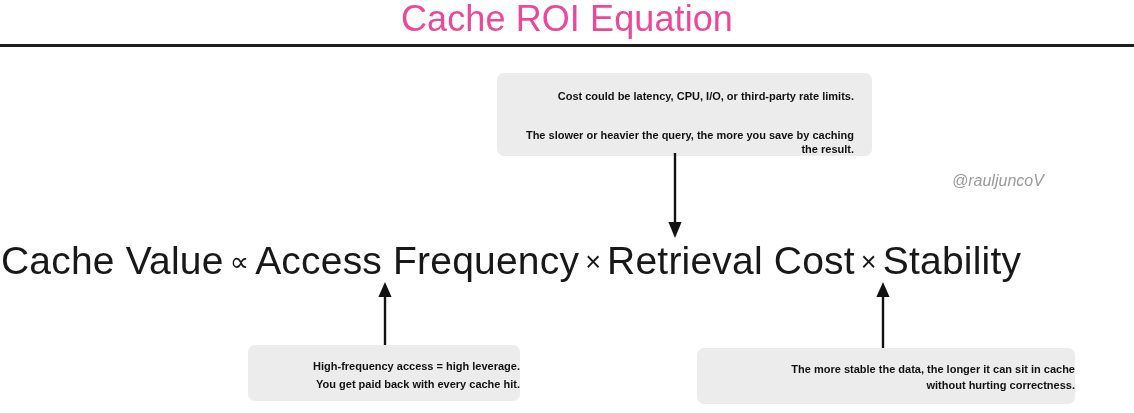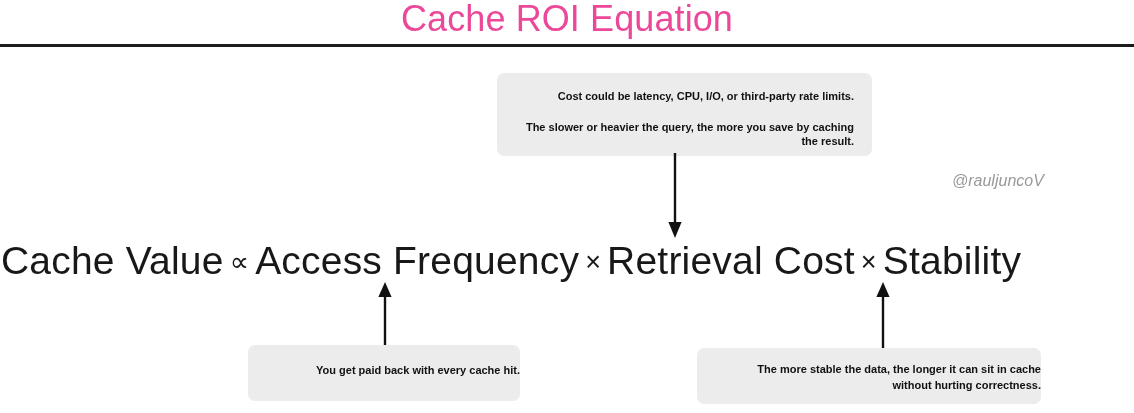--- a/index.html
+++ b/index.html
@@ -54,41 +54,41 @@
     color: #111111;
     font-size: 11px;
     line-height: 14px;
     font-weight: 700;
     text-align: right;
   }
   .callout p {
     margin: 0;
   }
   .callout p + p {
-    margin-top: 17px;
+    margin-top: 25px;
   }
 
   #callout-cost {
     left: 497px;
     top: 73px;
     width: 375px;
     height: 83px;
     padding: 16px 18px 0 17px;
   }
   #callout-frequency {
     left: 248px;
     top: 345px;
     width: 272px;
     height: 56px;
     padding: 14px 0 0 17px;
   }
   #callout-stability {
     left: 697px;
     top: 348px;
-    width: 344px;
+    width: 378px;
     height: 56px;
     padding: 14px 0 0 18px;
   }
 
   
   .arrow {
     position: absolute;
   }
   .arrow svg { display: block; }
 
@@ -157,20 +157,21 @@
   </div>
 
   <div class="arrow" id="arrow-freq-up">
     <svg width="28" height="66" viewBox="0 0 28 66">
       <line x1="14" y1="66" x2="14" y2="13" stroke="#111111" stroke-width="2.4"></line>
       <polygon points="14,1 7.4,16 20.6,16" fill="#111111"></polygon>
     </svg>
   </div>
 
   <div class="callout" id="callout-frequency">
+    <p>High-frequency access = high leverage.</p>
     <p style="margin-top:4px">You get paid back with every cache hit.</p>
   </div>
 
   <div class="arrow" id="arrow-stab-up">
     <svg width="28" height="68" viewBox="0 0 28 68">
       <line x1="14" y1="68" x2="14" y2="13" stroke="#111111" stroke-width="2.4"></line>
       <polygon points="14,1 7.4,16 20.6,16" fill="#111111"></polygon>
     </svg>
   </div>
 

